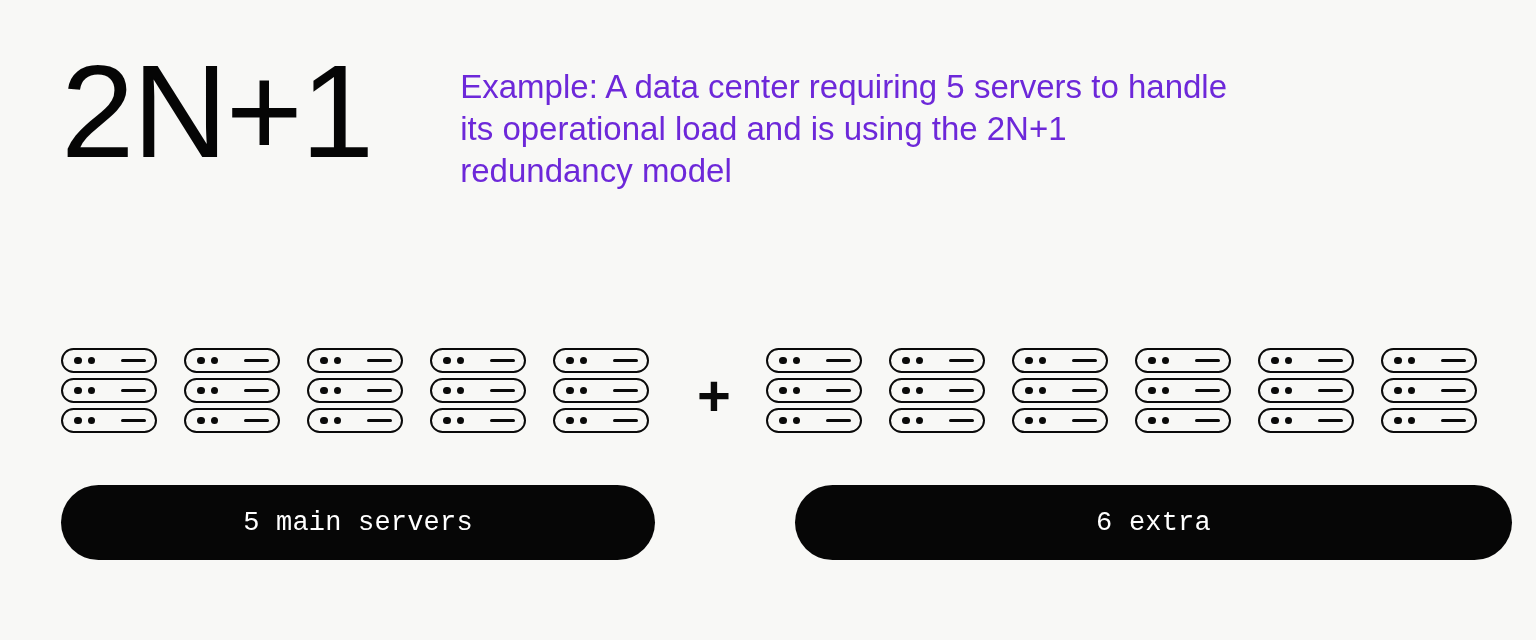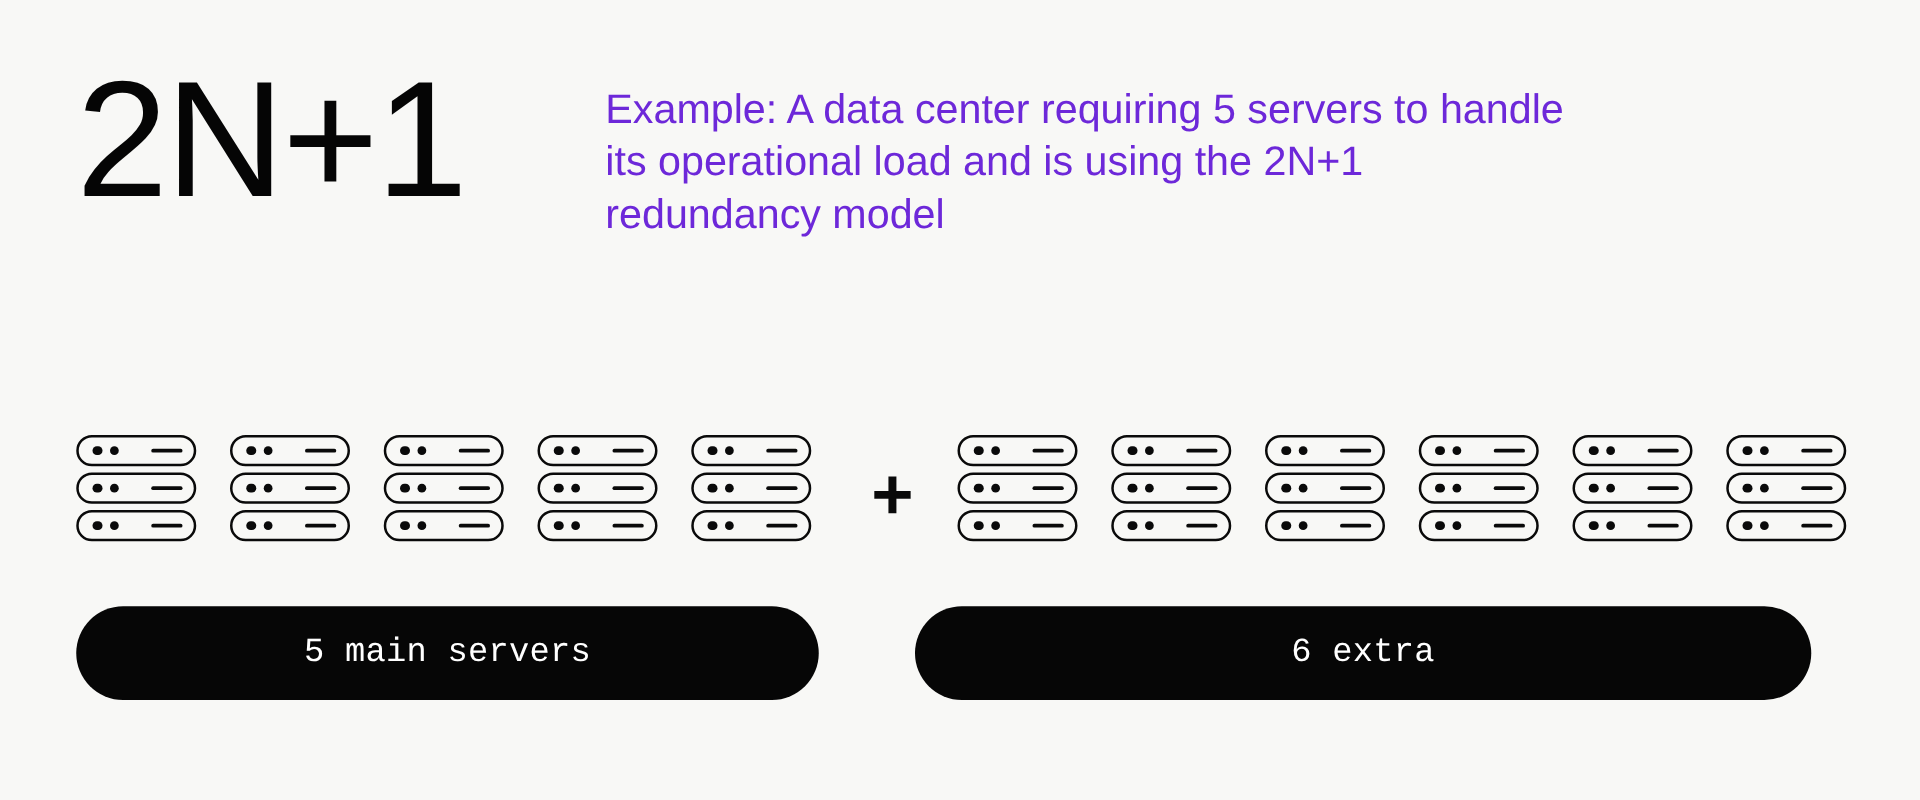--- a/index.html
+++ b/index.html
@@ -24,21 +24,21 @@
   }
 
   
   .header {
     position: absolute;
     left: 61px;
     top: 52px;
     right: 40px;
     display: flex;
     align-items: flex-start;
-    gap: 112px;
+    gap: 88px;
   }
 
   .formula {
     font-size: 132px;
     line-height: 1;
     font-weight: 400;
     letter-spacing: -2px;
     color: #050505;
     white-space: nowrap;
     margin-top: -6px;
@@ -146,21 +146,21 @@
     display: flex;
     align-items: center;
     justify-content: center;
     font-size: 27px;
     font-weight: 500;
     letter-spacing: 0.2px;
     font-family: Liberation Mono, monospace;
   }
 
   .pill-label.left  { left: 61px;  width: 594px; }
-  .pill-label.right { left: 732px; width: 717px; }
+  .pill-label.right { left: 795px; width: 717px; }
 </style>
 </head>
 <body>
 
 <div class="infographic">
 
   <div class="header">
     <div class="formula">2N+1</div>
     <div class="description">Example: A data center requiring 5 servers to handle its operational load and is using the 2N+1 redundancy model</div>
   </div>

